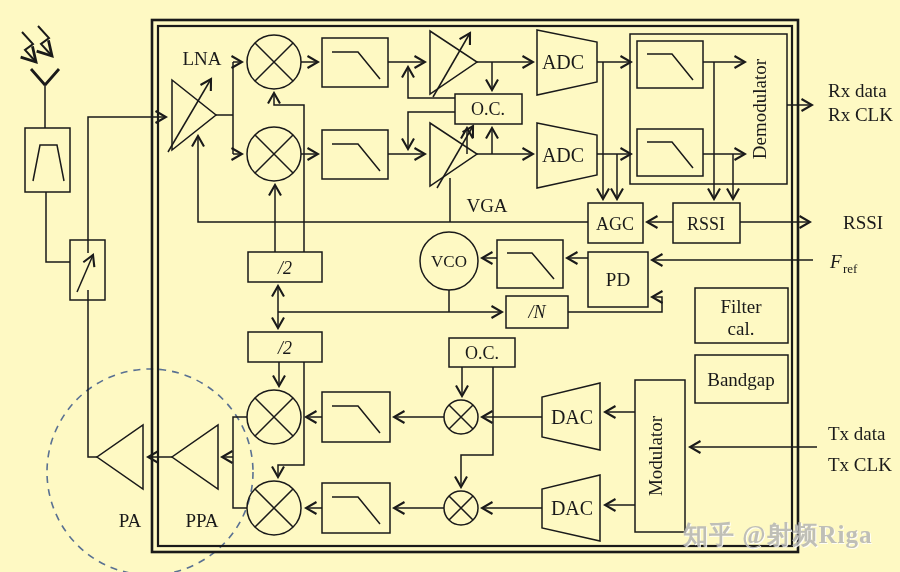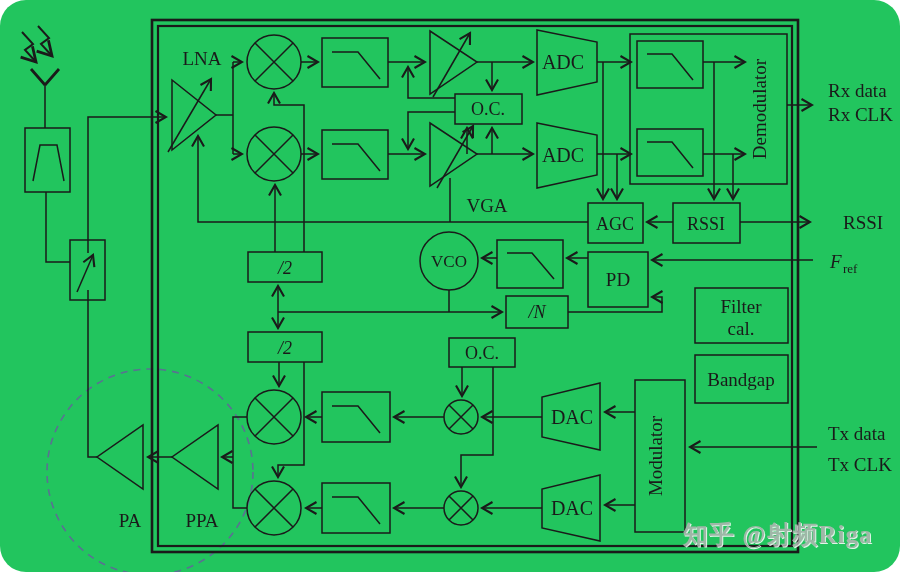--- a/index.html
+++ b/index.html
@@ -1,17 +1,17 @@
 <!DOCTYPE html>
 <html><head>
 <meta charset="utf-8">
 <style>
   html,body{margin:0;padding:0;background:#ffffff;}
-  .stage{position:relative;width:900px;height:572px;background:#22c55e;overflow:hidden;
-         font-family:"Liberation Serif","DejaVu Serif",serif;border-radius:26px;}
+  .stage{position:relative;width:900px;height:572px;background:#fef9c3;overflow:hidden;
+         font-family:"Liberation Serif","DejaVu Serif",serif;}
   svg{display:block;}
   text{fill:#1a1a1a;}
   .lbl{font-size:19px;}
   .lbl-sm{font-size:18px;}
   .lbl-big{font-size:20px;}
   .ital{font-style:italic;}
   .watermark{font-size:25px;font-weight:bold;fill:#b5b5b5;opacity:0.85;letter-spacing:1px;}
 </style>
 </head>
 <body>

